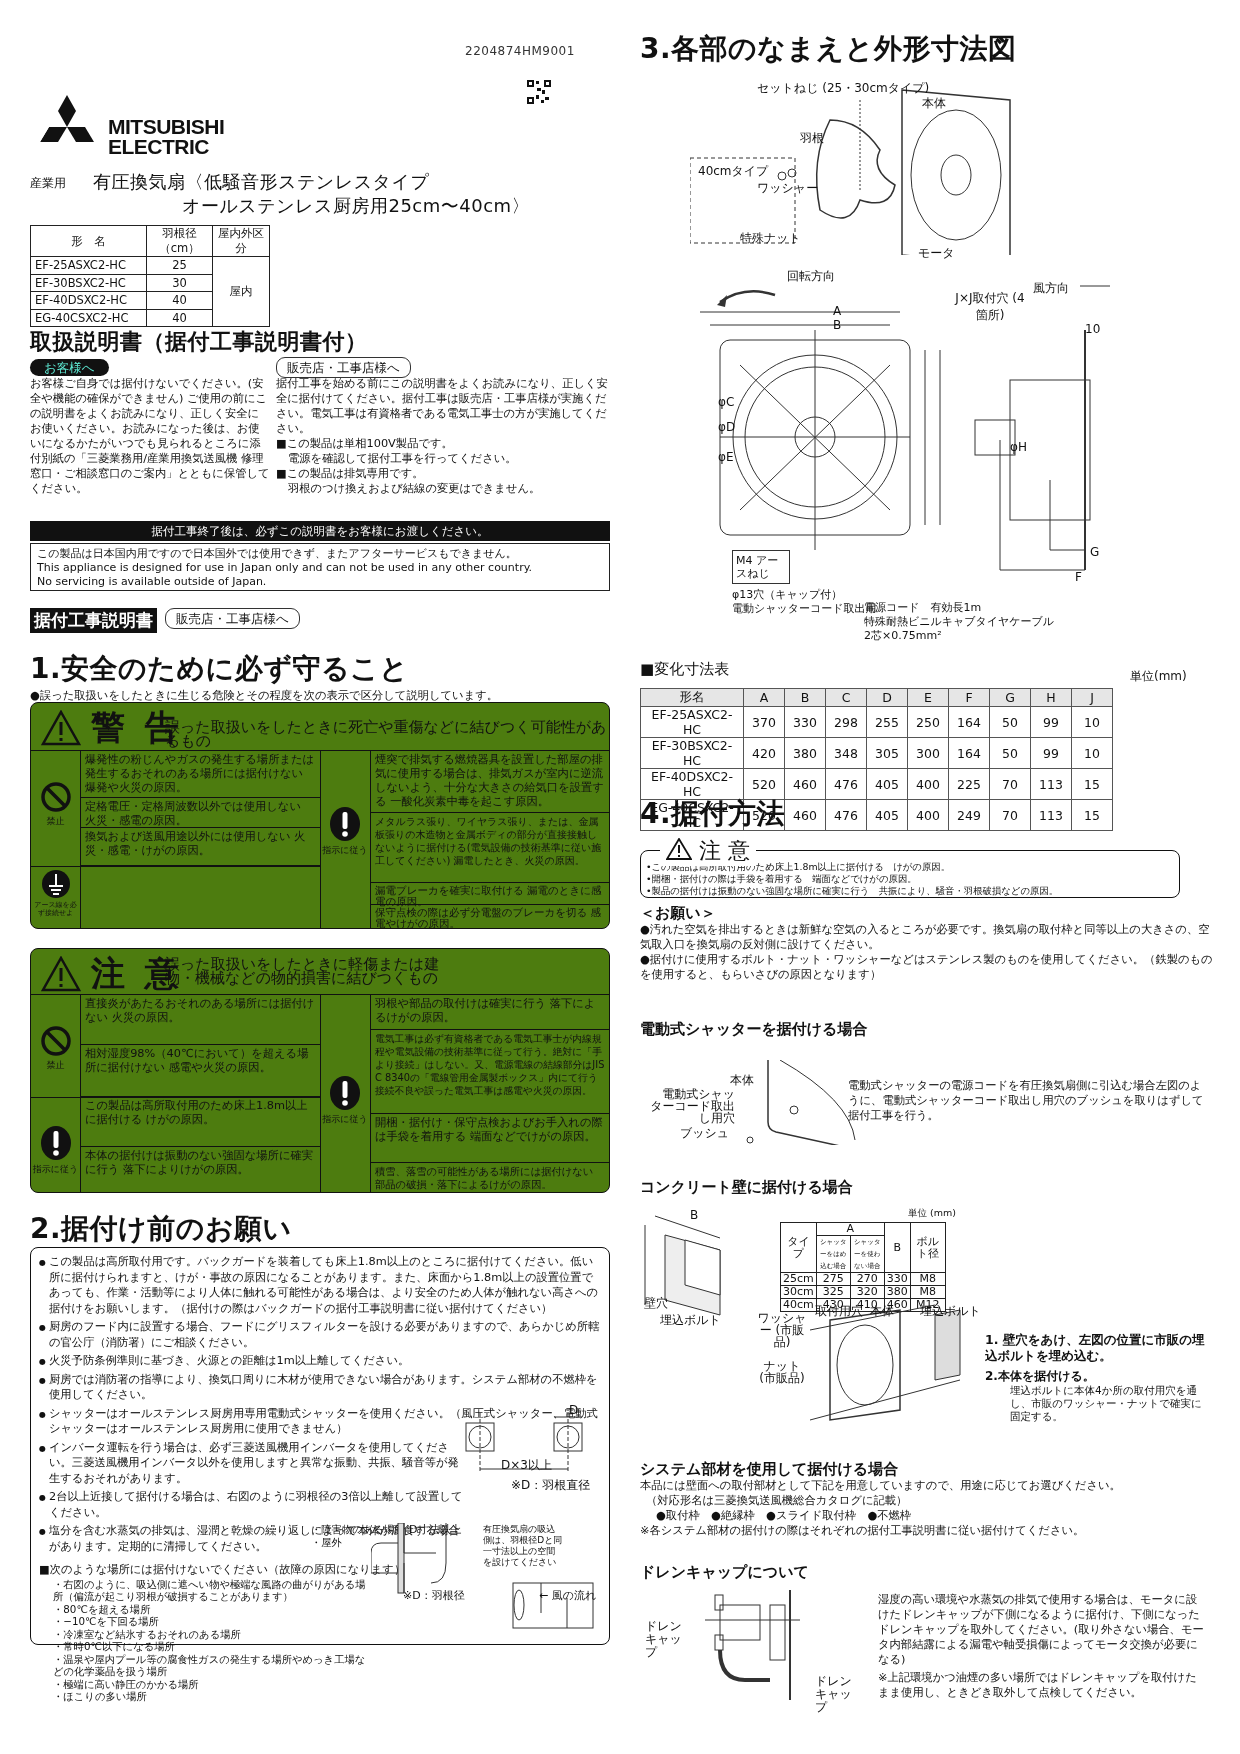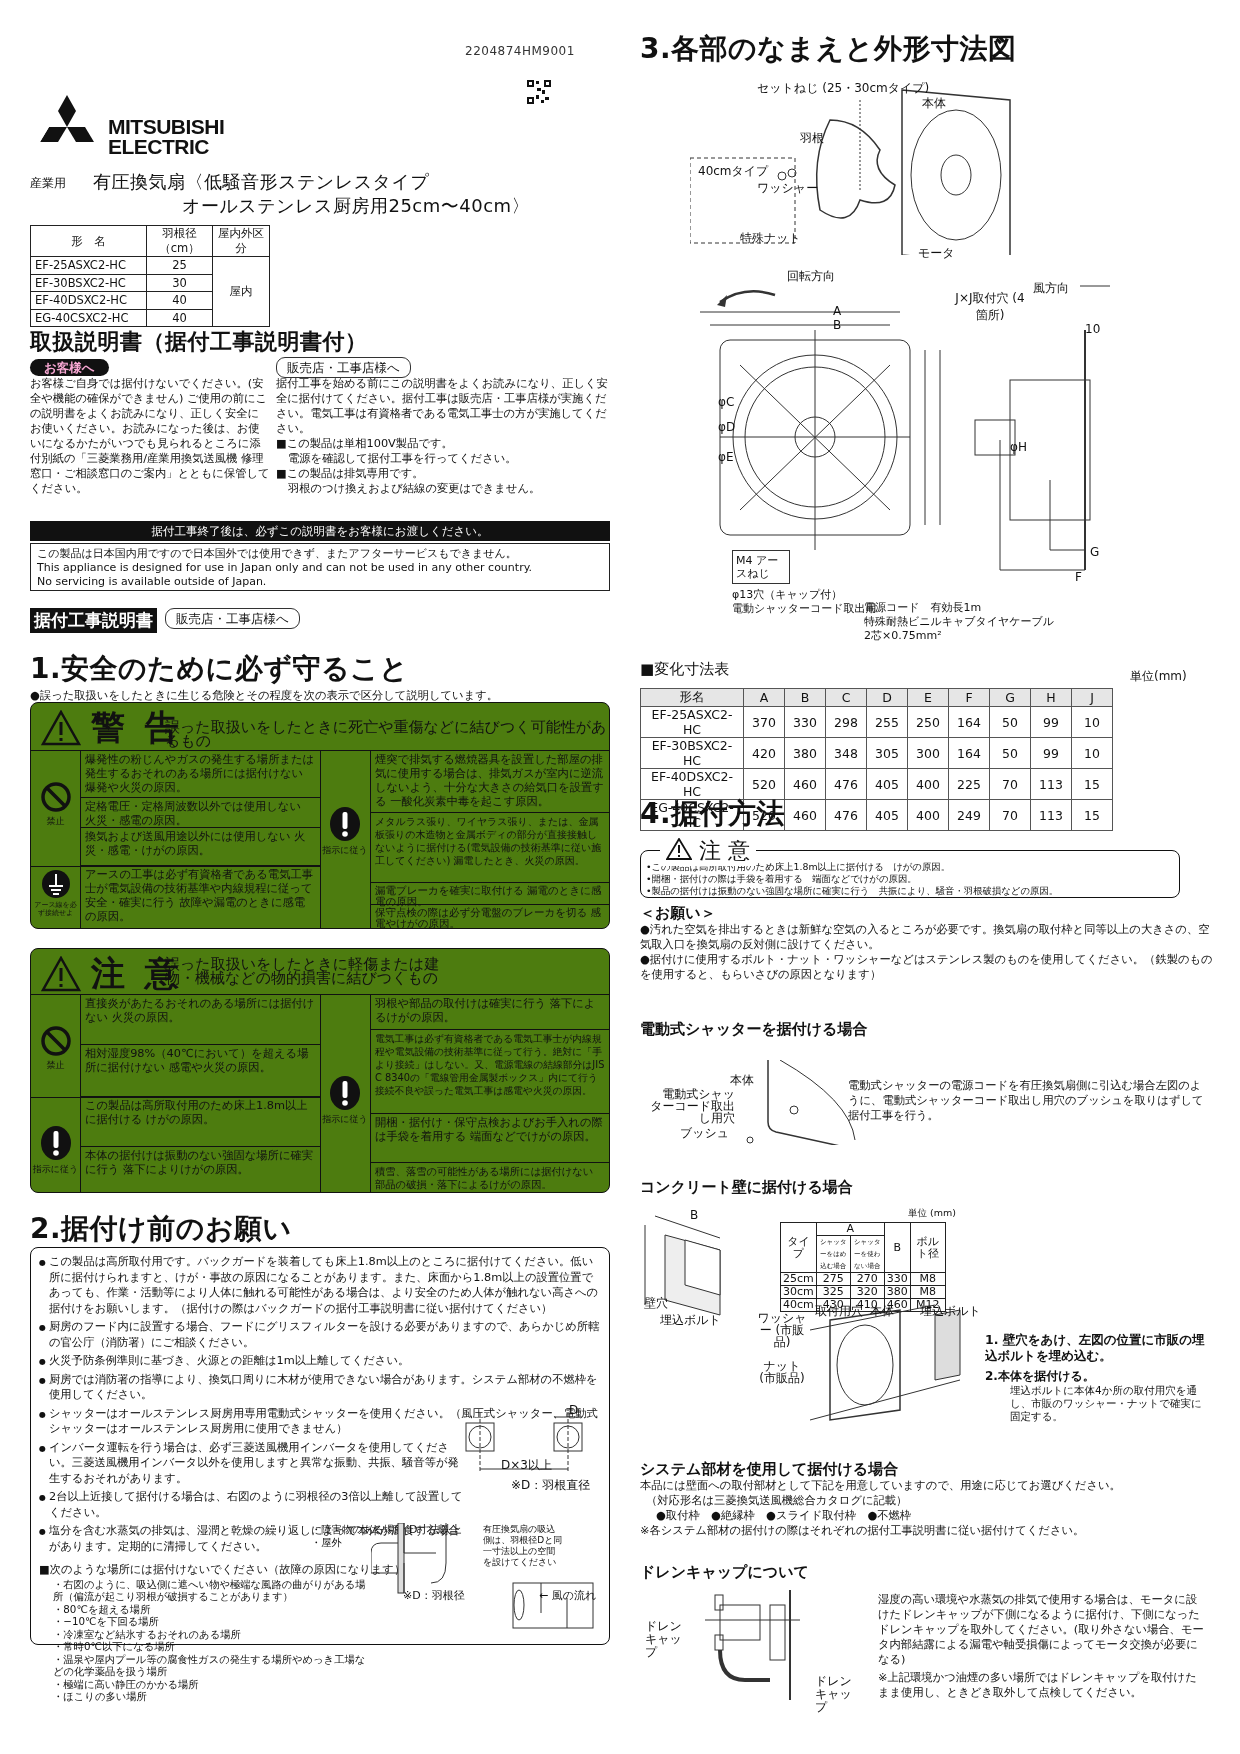--- a/index.html
+++ b/index.html
@@ -12,21 +12,21 @@
   .logo-text { position: absolute; left: 78px; top: 6px; font-family: "Liberation Sans", sans-serif; font-weight: bold; font-size: 21px; line-height: 20px; letter-spacing: -0.5px; margin-top: 16px; }
   .cat { left: 30px; top: 175px; font-size: 12px; }
   .ptitle1 { left: 93px; top: 170px; font-size: 18px; letter-spacing: 0.5px; }
   .ptitle2 { left: 182px; top: 194px; font-size: 18px; letter-spacing: 0.5px; }
   table { border-collapse: collapse; }
   .models { left: 30px; top: 225px; font-size: 11.5px; }
   .models td, .models th { border: 1px solid #222; padding: 0 4px; height: 17.5px; font-weight: normal; }
   .models th { text-align: center; }
   .c { text-align: center; }
   .h-manual { left: 30px; top: 327px; font-size: 22px; font-weight: bold; letter-spacing: 0.5px; }
-  .pill-black { background: #111; color: #f9a8d4; border-radius: 10px; padding: 0 14px; font-size: 12.5px; display: inline-block; line-height: 17px; font-weight: bold; }
+  .pill-black { background: #111; color: #5eead4; border-radius: 10px; padding: 0 14px; font-size: 12.5px; display: inline-block; line-height: 17px; }
   .pill-outline { border: 1px solid #333; border-radius: 9px; padding: 1px 10px; font-size: 12.5px; display: inline-block; line-height: 17px; }
   .cust-pill { left: 30px; top: 357px; }
   .dealer-pill { left: 276px; top: 357px; }
   .para { font-size: 11.3px; line-height: 15px; }
   .cust-text { left: 30px; top: 376px; width: 240px; }
   .dealer-text { left: 276px; top: 376px; width: 335px; }
   .bar-black { left: 30px; top: 521px; width: 580px; height: 20px; background: #111; color: #fff; font-size: 11.5px; text-align: center; line-height: 20px; }
   .notice-box { left: 30px; top: 543px; width: 580px; height: 48px; border: 1px solid #222; padding: 3px 6px; font-size: 11px; line-height: 14px; }
   .inst-head { left: 30px; top: 608px; }
   .inst-black { background: #111; color: #fff; font-size: 17px; font-weight: bold; padding: 1px 4px; display: inline-block; }
@@ -194,21 +194,20 @@
       <svg width="32" height="36" viewBox="0 0 32 36">
           <ellipse cx="16" cy="18" rx="15" ry="17" fill="#111"></ellipse>
           <rect x="13.5" y="6" width="5" height="17" rx="2" fill="#fff"></rect>
           <circle cx="16" cy="28" r="2.8" fill="#fff"></circle>
         </svg>
       <div>指示に従う</div>
     </div>
     <div class="cell" style="left:49px;width:240px;top:0;height:47px">爆発性の粉じんやガスの発生する場所または発生するおそれのある場所には据付けない 爆発や火災の原因。</div>
     <div class="cell" style="left:49px;width:240px;top:47px;height:30px">定格電圧・定格周波数以外では使用しない 火災・感電の原因。</div>
     <div class="cell" style="left:49px;width:240px;top:77px;height:38px">換気および送風用途以外には使用しない 火災・感電・けがの原因。</div>
-    <div class="cell last" style="left:49px;width:240px;top:115px;height:62px">アースの工事は必ず有資格者である電気工事士が電気設備の技術基準や内線規程に従って安全・確実に行う 故障や漏電のときに感電の原因。</div>
     <div class="cell" style="left:339px;width:241px;top:0;height:62px">煙突で排気する燃焼器具を設置した部屋の排気に使用する場合は、排気ガスが室内に逆流しないよう、十分な大きさの給気口を設置する 一酸化炭素中毒を起こす原因。</div>
     <div class="cell" style="left:339px;width:241px;top:62px;height:70px;font-size:10px;line-height:13px">メタルラス張り、ワイヤラス張り、または、金属板張りの木造物と金属ボディの部分が直接接触しないように据付ける(電気設備の技術基準に従い施工してください) 漏電したとき、火災の原因。</div>
     <div class="cell" style="left:339px;width:241px;top:132px;height:22px;font-size:10.5px;line-height:10.5px">漏電ブレーカを確実に取付ける 漏電のときに感電の原因。</div>
     <div class="cell last" style="left:339px;width:241px;top:154px;height:23px;font-size:10.5px;line-height:10.5px">保守点検の際は必ず分電盤のブレーカを切る 感電やけがの原因。</div>
   </div>
 </div>
 
 <div class="abs wbox caut">
   <div class="wbox-head" style="height:46px">
     <svg class="tri" width="40" height="36" viewBox="0 0 40 36">

